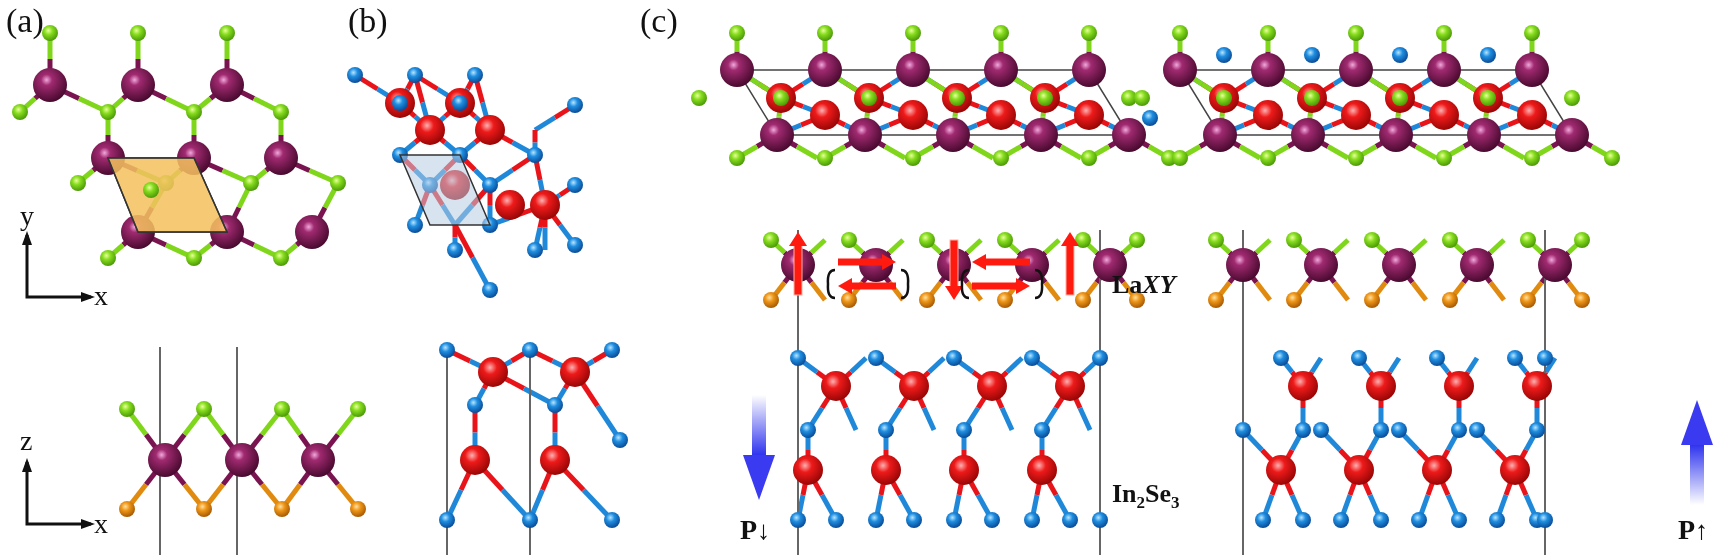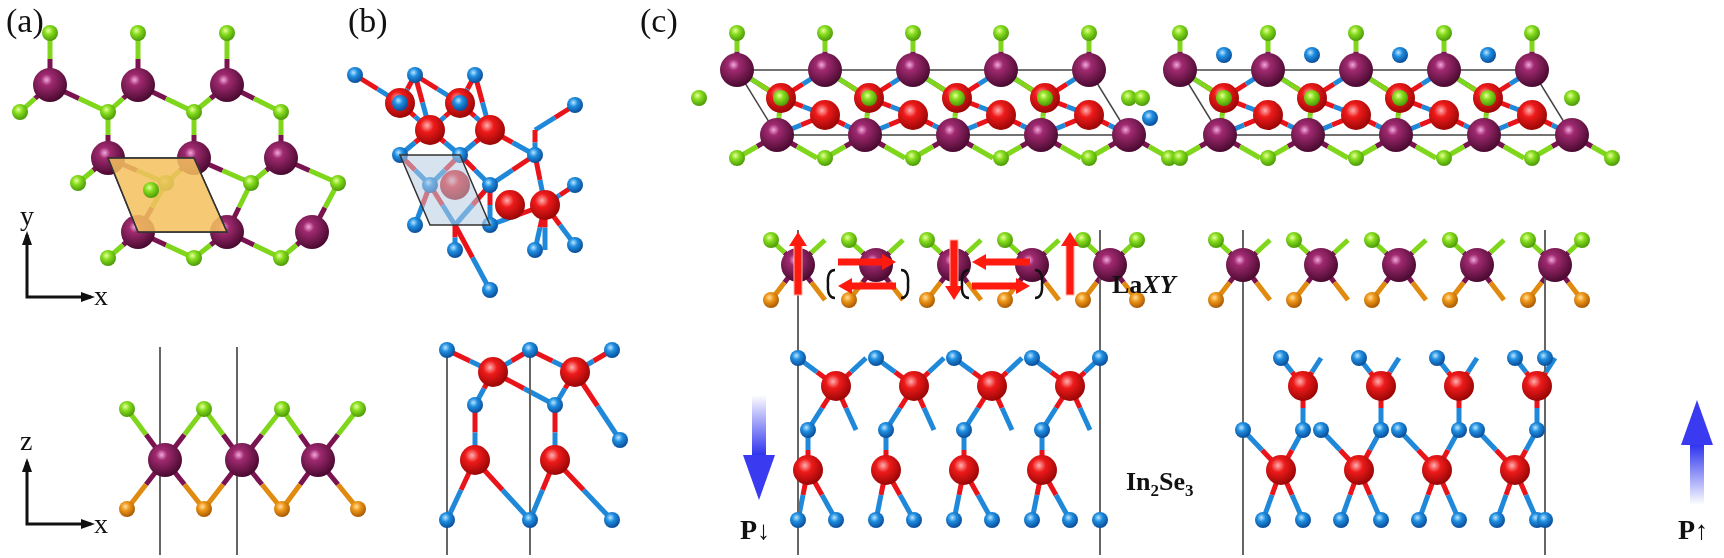--- a/index.html
+++ b/index.html
@@ -876,17 +876,17 @@
   <div class="panel-label" style="left:6px; top:2px;">(a)</div>
   <div class="panel-label" style="left:348px; top:2px;">(b)</div>
   <div class="panel-label" style="left:640px; top:2px;">(c)</div>
 
   <div class="axis-label" style="left:20px; top:200px;">y</div>
   <div class="axis-label" style="left:94px; top:280px;">x</div>
   <div class="axis-label" style="left:20px; top:425px;">z</div>
   <div class="axis-label" style="left:94px; top:508px;">x</div>
 
   <div class="layer-label" style="left:1112px; top:254px;margin-top:16px;"><span>La</span><i>XY</i></div>
-  <div class="layer-label" style="left:1112px; top:467px;margin-left:14px;"><span>In</span><sub>2</sub><span>Se</span><sub>3</sub></div>
+  <div class="layer-label" style="left:1112px; top:479px;"><span>In</span><sub>2</sub><span>Se</span><sub>3</sub></div>
 
   <div class="pol-label" style="left:740px; top:514px;"><span>P</span><span class="arr">↓</span></div>
   <div class="pol-label" style="left:1678px; top:514px;"><span>P</span><span class="arr">↑</span></div>
 </div>
 
 </body></html>

